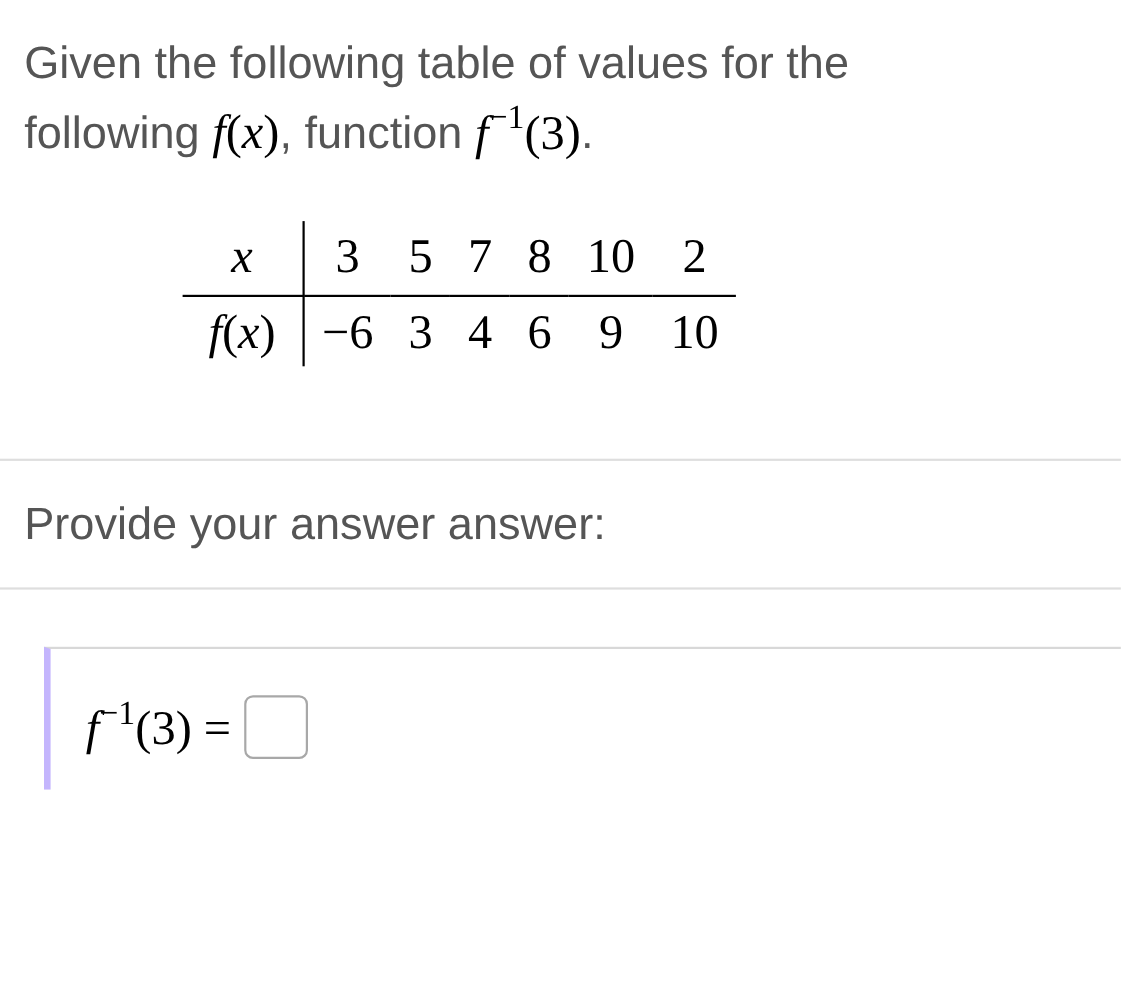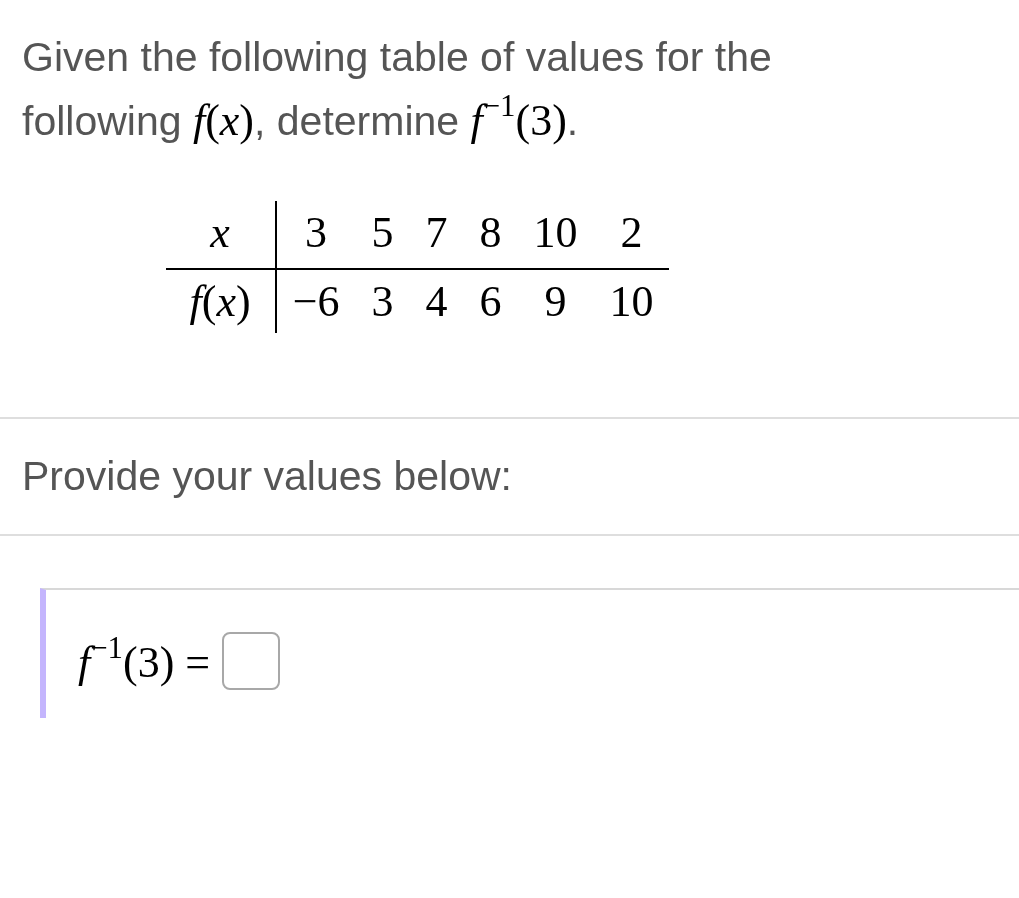--- a/index.html
+++ b/index.html
@@ -102,21 +102,21 @@
     background: #ffffff;
   }
 </style>
 </head>
 <body>
 
 <div class="page">
 
   <div class="question-text">
     <span>Given the following table of values for the</span><br>
-    <span>following </span><span class="math"><span class="math-italic">f</span>(<span class="math-italic">x</span>)</span><span>, determine </span><span class="math"><span class="math-italic">f</span><span class="sup">−1</span><span>(3)</span></span><span>.</span>
+    <span>following </span><span class="math"><span class="math-italic">f</span>(<span class="math-italic">x</span>)</span><span>, function </span><span class="math"><span class="math-italic">f</span><span class="sup">−1</span><span>(3)</span></span><span>.</span>
   </div>
 
   <table class="value-table">
     <tbody>
         <tr class="row-x">
       <td class="head-cell"><span class="math-italic">x</span></td>
       <td>3</td>
       <td>5</td>
       <td>7</td>
       <td>8</td>
@@ -131,21 +131,21 @@
       <td>6</td>
       <td>9</td>
       <td>10</td>
     </tr>
   </tbody>
     </table>
 
 </div>
 
 <div class="hr"></div>
-<div class="prompt" style="padding-left:22px;">Provide your values below:</div>
+<div class="prompt" style="padding-left:22px;">Provide your answer answer:</div>
 <div class="hr"></div>
 
 <div class="answer-section">
   <div class="answer-box-wrap">
     <div class="answer-row">
       <span><span class="math-italic">f</span><span class="sup">−1</span><span>(3)</span><span> = </span></span>
       <span class="answer-input-box"></span>
     </div>
   </div>
 </div>

